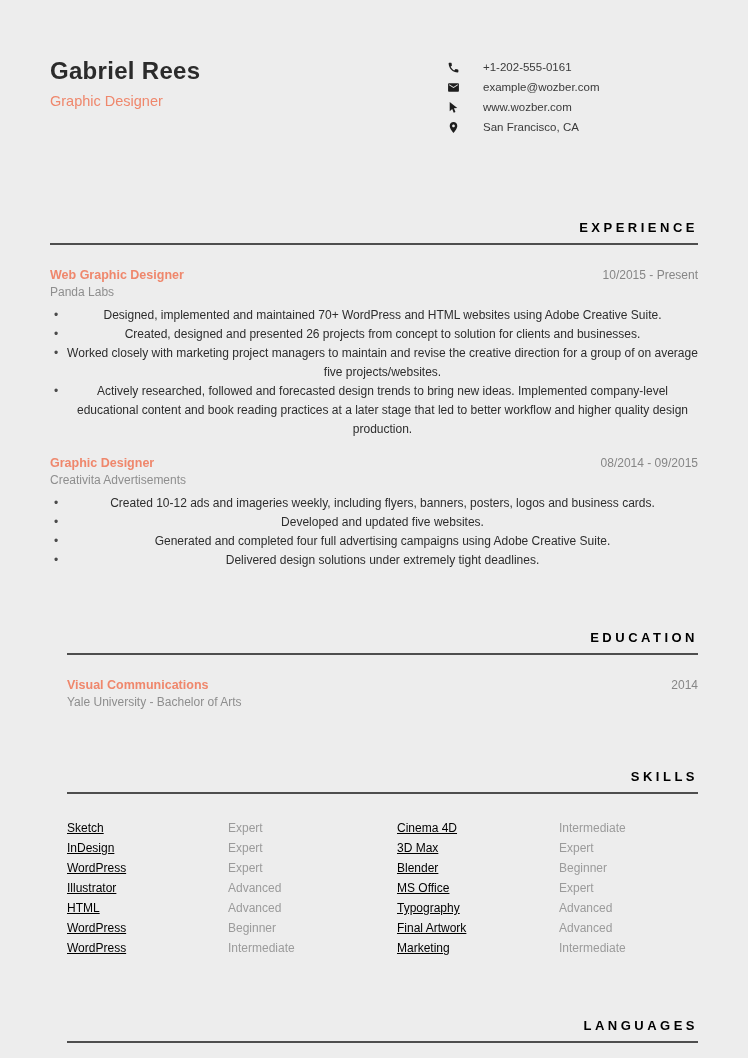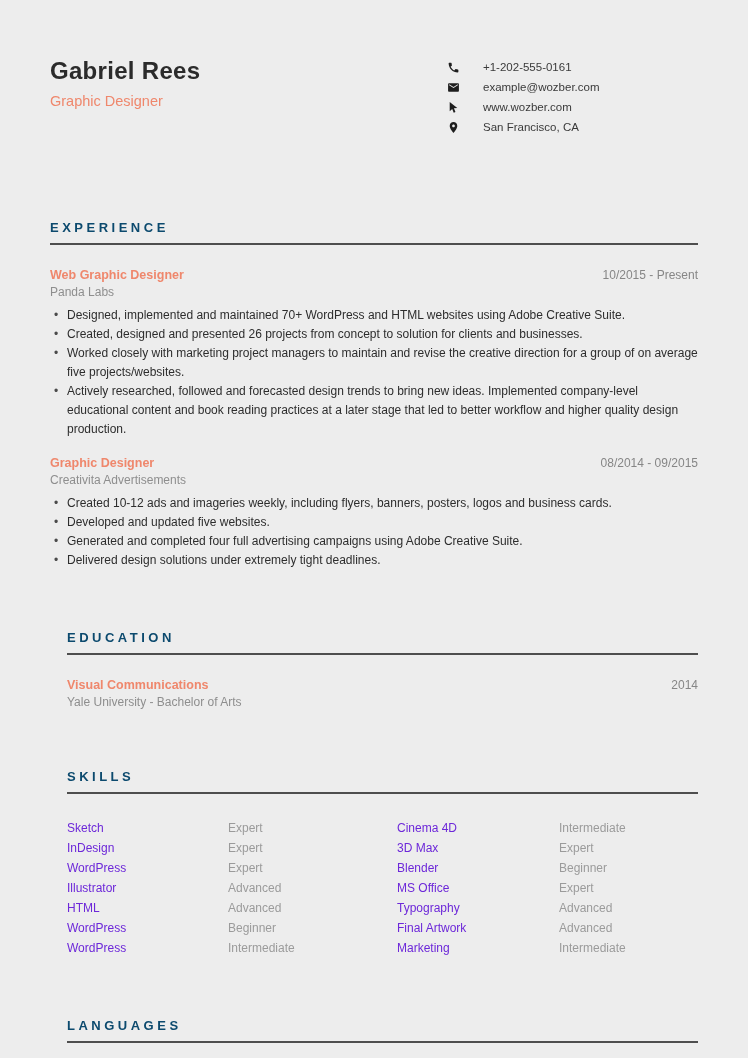--- a/index.html
+++ b/index.html
@@ -45,36 +45,37 @@
   .contact-row svg { width: 13px; height: 13px; fill: #1e1e1e; }
 
   
   .section { }
   .section-experience { margin-top: 83px; }
   .section-gap { margin-top: 60px; margin-left: 17px; }
   .section-heading {
     font-size: 13px;
     font-weight: bold;
     letter-spacing: 3.5px;
-    color: #0c4a6e;
+    color: #000000;
+    text-align: right;
   }
   .rule {
     border: none;
     border-top: 2px solid #4E4E4E;
     margin: 8px 0 0 0;
   }
 
   
   .entry { margin-top: 23px; }
   .entry + .entry { margin-top: 17px; }
   .entry-head { display: flex; justify-content: space-between; align-items: center; }
   .entry-title { color: #EF876C; font-size: 12.5px; font-weight: bold; }
   .entry-date { color: #868686; font-size: 12px; }
   .entry-sub { color: #8e8e8e; font-size: 12px; margin-top: 3px; }
-  ul.bullets { list-style: none; margin: 7px 0 0 0; padding: 0; }
+  ul.bullets { list-style: none; margin: 7px 0 0 0; padding: 0; text-align: center; }
   ul.bullets li {
     position: relative;
     padding-left: 17px;
     font-size: 12px;
     line-height: 19px;
     color: #2d2d2d;
   }
   ul.bullets li::before {
     content: "\2022";
     position: absolute;
@@ -88,21 +89,21 @@
     display: grid;
     grid-template-columns: 161px 169px 162px 156px;
   }
   .pair-grid .cell {
     height: 20px;
     line-height: 20px;
     font-size: 12px;
     white-space: nowrap;
     overflow: hidden;
   }
-  .cell.skill-name { color: #6d28d9; }
+  .cell.skill-name { color: #000000; text-decoration: underline; }
   .cell.skill-level { color: #9B9B9B; }
 </style>
 </head>
 <body>
 
 <div class="page">
 
   <div class="header">
     <div>
       <div class="name">Gabriel Rees</div>

